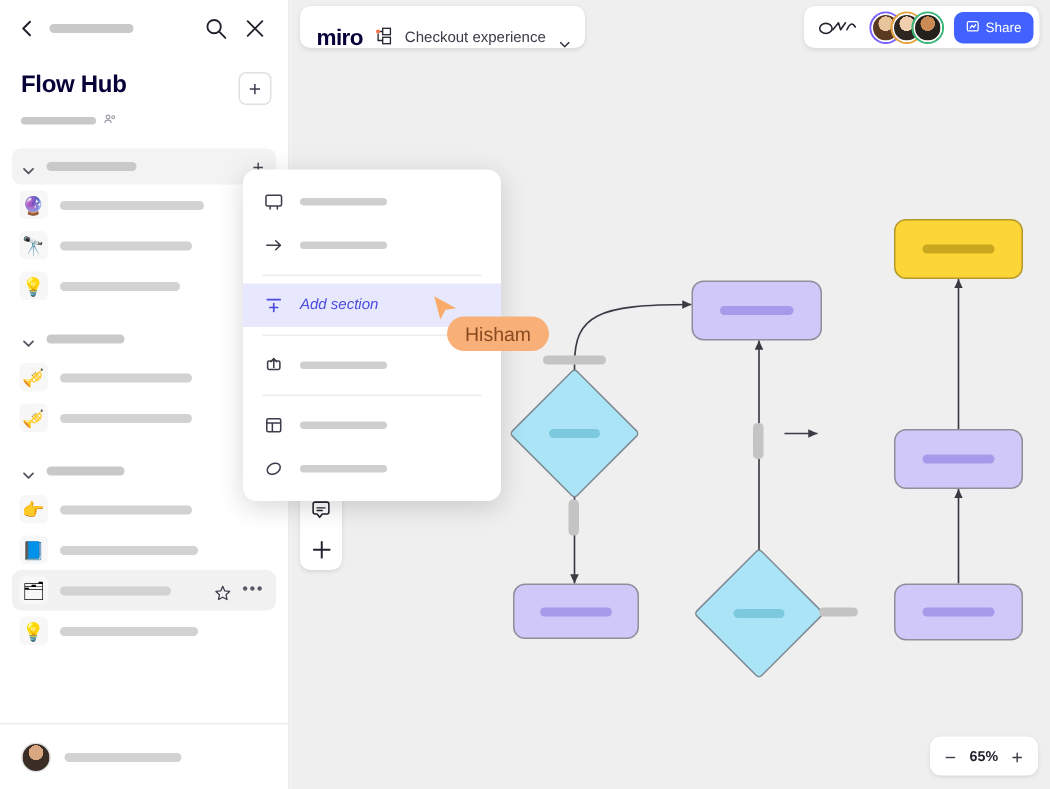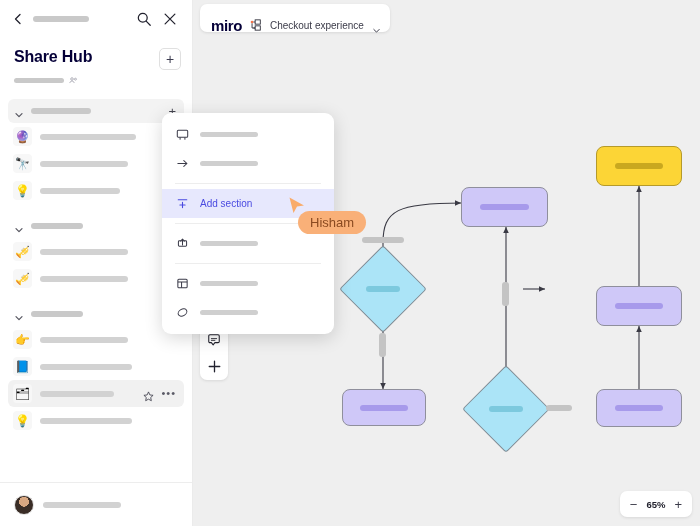--- a/index.html
+++ b/index.html
@@ -134,21 +134,21 @@
   
   #ctxmenu {
     position: absolute; left: 162px; top: 113px; width: 172px;
     background: #fff; border-radius: 9px; box-shadow: 0 4px 18px rgba(0,0,0,.16);
     padding: 7px 0; z-index: 40;
   }
   .mi { height: 29px; display: flex; align-items: center; gap: 11px; padding: 0 13px; cursor: pointer; }
   .mi.hl { background: #e7e8fd; }
   .mi-icon { width: 14px; height: 14px; flex: 0 0 auto; display:flex; align-items:center; justify-content:center;}
   .mi-ph { width: 58px; height: 5px; background: #cfcfcf; border-radius: 3px; }
-  .mi-label { font-size: 10px; color: #4a4ae0; }
+  .mi-label { font-size: 10px; color: #4a4ae0; font-style: italic; }
   .mi-div { height: 1px; background: #ededed; margin: 5px 13px; }
 
   
   #cursor { position: absolute; left: 288px; top: 196px; z-index: 60; }
   .cur-arrow { width: 18px; height: 20px; display:block; }
   .cur-pill {
     position: absolute; left: 10px; top: 15px;
     background: #f9b078; color: #8a4a20; border-radius: 12px;
     padding: 4px 12px; font-size: 13px; white-space: nowrap;
   }
@@ -199,21 +199,21 @@
       </span>
       <span class="sb-icon-btn">
         <svg viewBox="0 0 18 18" width="16" height="16">
             <path d="M3.5 3.5 L14.5 14.5 M14.5 3.5 L3.5 14.5" stroke="#22222e" stroke-width="1.4" stroke-linecap="round"></path>
           </svg>
       </span>
     </div>
 
     <div class="sb-title-row">
       <div>
-        <div class="sb-title">Share Hub</div>
+        <div class="sb-title">Flow Hub</div>
         <div class="sb-sub">
           <span class="sb-sub-ph"></span>
           <span>
             <svg viewBox="0 0 12 12" width="9" height="9">
                 <circle cx="4" cy="4" r="1.7" fill="none" stroke="#9a9aa6" stroke-width="1"></circle>
                 <path d="M1.2 9.4c0-1.7 1.3-2.6 2.8-2.6s2.8.9 2.8 2.6" fill="none" stroke="#9a9aa6" stroke-width="1"></path>
                 <circle cx="8.6" cy="4.2" r="1.3" fill="none" stroke="#9a9aa6" stroke-width="1"></circle>
               </svg>
           </span>
         </div>
@@ -368,20 +368,43 @@
         </svg>
       </span>
       <span class="board-name">Checkout experience</span>
       <span class="chev-sm">
         <svg viewBox="0 0 10 10" width="9" height="9">
             <path d="M2 3.8 L5 6.8 L8 3.8" fill="none" stroke="#3b3b49" stroke-width="1.1" stroke-linecap="round" stroke-linejoin="round"></path>
           </svg>
       </span>
     </div>
 
+    <div class="topbar-right">
+      <span class="scribble">
+        <svg viewBox="0 0 30 14" width="28" height="14">
+          <ellipse cx="6" cy="8" rx="4.4" ry="3.6" fill="none" stroke="#22222e" stroke-width="1.1"></ellipse>
+          <path d="M11 9 L15 4 L16.5 9 L20 4" fill="none" stroke="#22222e" stroke-width="1.1" stroke-linecap="round" stroke-linejoin="round"></path>
+          <path d="M21 9 Q24 2 27 7" fill="none" stroke="#22222e" stroke-width="1.1" stroke-linecap="round"></path>
+        </svg>
+      </span>
+      <span class="av-group">
+        <span class="av av1"></span>
+        <span class="av av2"></span>
+        <span class="av av3"></span>
+      </span>
+      <span class="share-btn">
+        <span>
+          <svg viewBox="0 0 12 12" width="9" height="9">
+              <rect x="1.2" y="1.8" width="9.6" height="8.4" rx="1.4" fill="none" stroke="#fff" stroke-width="1.1"></rect>
+              <path d="M3.6 7.6 L5.4 5.2 L7 7 L8.6 4.6" fill="none" stroke="#fff" stroke-width="1.1" stroke-linecap="round" stroke-linejoin="round"></path>
+            </svg>
+        </span>
+        <span>Share</span>
+      </span>
+    </div>
 
     <div class="mini-toolbar">
       <span class="mt-icon">
         <svg viewBox="0 0 16 16" width="14" height="14">
             <path d="M2 8 H14 M2 5.4 V10.6 M14 5.4 V10.6" stroke="#22222e" stroke-width="1.3" stroke-linecap="round"></path>
             <path d="M4.4 6.4 L2.6 8 L4.4 9.6 M11.6 6.4 L13.4 8 L11.6 9.6" fill="none" stroke="#22222e" stroke-width="1.2" stroke-linecap="round" stroke-linejoin="round"></path>
           </svg>
       </span>
       <span class="mt-icon">
         <svg viewBox="0 0 16 16" width="14" height="14">

